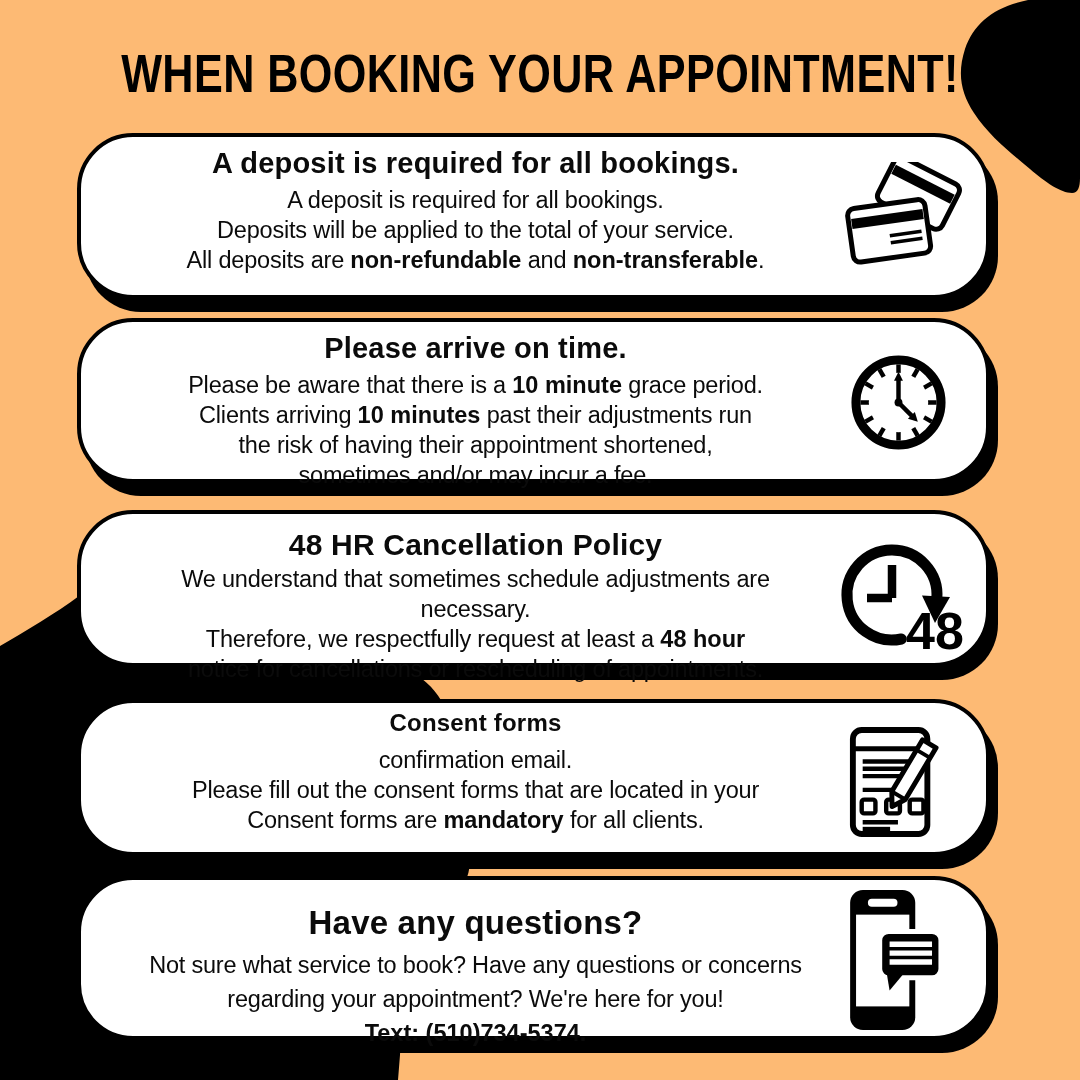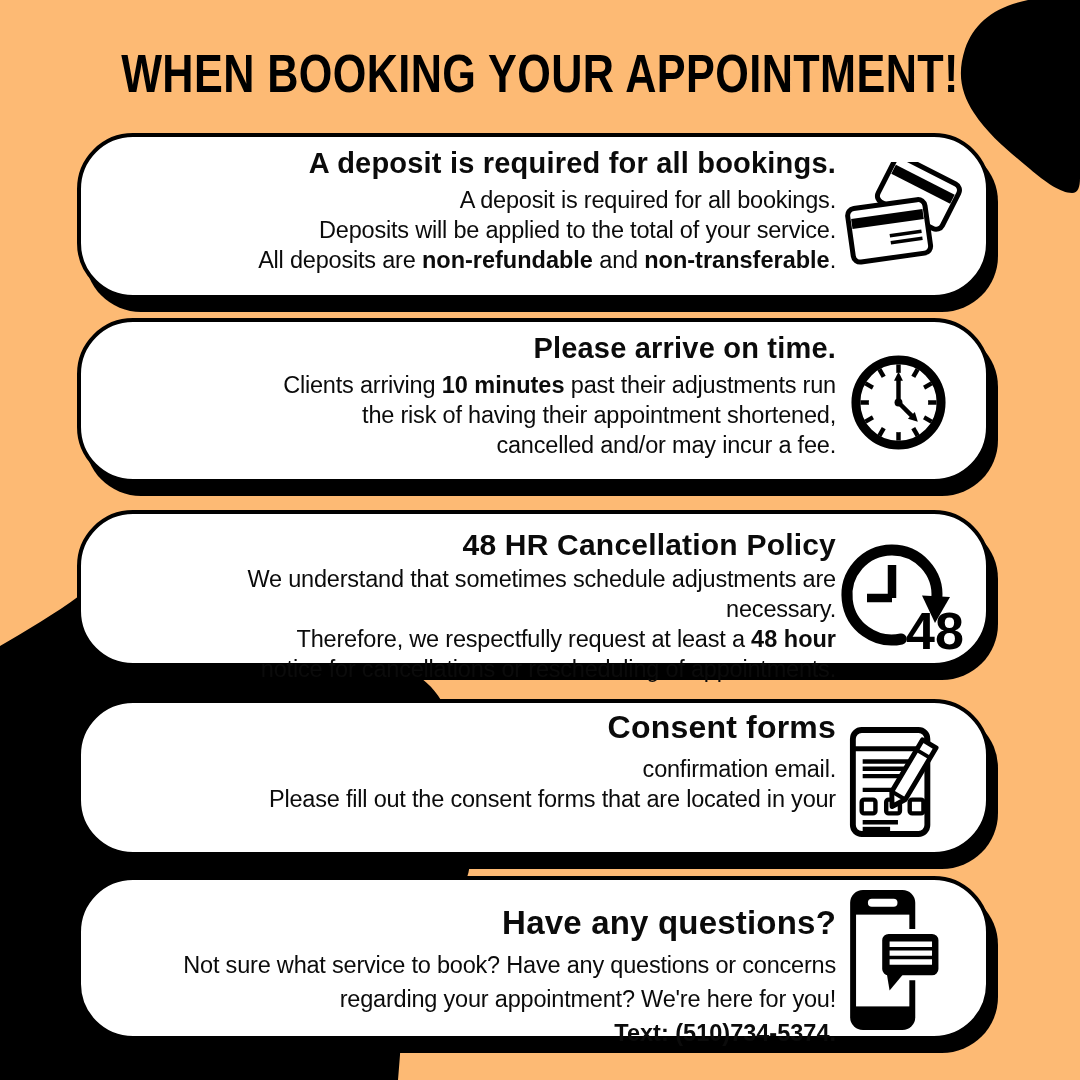--- a/index.html
+++ b/index.html
@@ -13,34 +13,34 @@
     position:absolute; top:42px; left:0; right:0; z-index:2;
     text-align:center; font-size:54px; font-weight:bold; color:#000;
     letter-spacing:0.5px; transform:scaleX(0.8); transform-origin:50% 50%;
     white-space:nowrap;
   }
   .card {
     position:absolute; left:77px; width:913px; box-sizing:border-box;
     background:#ffffff; border:4.5px solid #000; border-radius:56px;
     box-shadow:8px 13px 0 #000; z-index:2;
   }
-  .card-inner { padding:10px 150px 0 34px; text-align:right; }
+  .card-inner { padding:10px 150px 0 34px; text-align:center; }
   .card-heading { margin:0 0 5px 0; font-size:29px; font-weight:bold; letter-spacing:0.2px; }
   .body-line { font-size:23.5px; line-height:30px; letter-spacing:-0.2px; }
   .body-line b { letter-spacing:0; }
   
   #card-deposit   { top:133px; height:166px; }
   #card-ontime    { top:318px; height:165px; }
   #card-cancel    { top:510px; height:157px; }
   #card-consent   { top:699px; height:157px; }
   #card-questions { top:876px; height:164px; }
   #card-cancel  .card-inner { padding-top:14px; }
   #card-cancel  .card-heading { margin-bottom:2px; font-size:30px; }
   #card-consent .card-inner { padding-top:6px; }
-  #card-consent .card-heading { font-size:32px; margin-bottom:8px; }
+  #card-consent .card-heading { font-size:24px; margin-bottom:8px; }
   #card-questions .card-inner { padding-top:24px; }
   #card-questions .card-heading { font-size:33px; margin-bottom:6px; }
   #card-questions .body-line { line-height:34px; }
   .icon-wrap { position:absolute; }
   #icon-cards  { left:761px; top:25px;  width:120px; height:114px; }
   #icon-clock  { left:766px; top:29px;  width:103px; height:103px; }
   #icon-48     { left:751px; top:23px;  width:137px; height:120px; }
   #icon-form   { left:766px; top:21px;  width:98px;  height:116px; }
   #icon-phone  { left:759px; top:8px;   width:114px; height:148px; }
   svg { display:block; }
@@ -79,23 +79,24 @@
           <line x1="47" y1="81" x2="79" y2="81" stroke="#000" stroke-width="3.5"></line>
         </g>
       </svg>
     </div>
   </div>
 
   <div class="card" id="card-ontime">
     <div class="card-inner">
       <h2 class="card-heading">Please arrive on time.</h2>
       <div>
+          <div class="body-line"><span>Please be aware that there is a </span><b>10 minute</b><span> grace period.</span></div>
           <div class="body-line"><span>Clients arriving </span><b>10 minutes</b><span> past their adjustments run</span></div>
           <div class="body-line"><span>the risk of having their appointment shortened,</span></div>
-          <div class="body-line"><span>cancelled and/or may incur a fee.</span></div>
+          <div class="body-line"><span>sometimes and/or may incur a fee.</span></div>
         </div>
     </div>
     <div class="icon-wrap" id="icon-clock">
       <svg viewBox="0 0 104 104" width="100%" height="100%">
         <circle cx="52" cy="52" r="43" fill="#fff" stroke="#000" stroke-width="9"></circle>
         <g stroke="#000" stroke-width="4.5">
           <line x1="52" y1="13.5" x2="52" y2="90.5"></line>
           <line x1="52" y1="13.5" x2="52" y2="90.5" transform="rotate(30 52 52)"></line>
           <line x1="52" y1="13.5" x2="52" y2="90.5" transform="rotate(60 52 52)"></line>
           <line x1="52" y1="13.5" x2="52" y2="90.5" transform="rotate(90 52 52)"></line>
@@ -132,20 +133,21 @@
       </svg>
     </div>
   </div>
 
   <div class="card" id="card-consent">
     <div class="card-inner">
       <h2 class="card-heading">Consent forms</h2>
       <div>
           <div class="body-line"><span>confirmation email.</span></div>
           <div class="body-line"><span>Please fill out the consent forms that are located in your</span></div>
+          <div class="body-line"><span>Consent forms are </span><b>mandatory</b><span> for all clients.</span></div>
         </div>
     </div>
     <div class="icon-wrap" id="icon-form">
       <svg viewBox="0 0 100 118" width="100%" height="100%">
         <rect x="6" y="6" width="76" height="106" rx="9" fill="#fff" stroke="#000" stroke-width="6"></rect>
         <line x1="7" y1="25" x2="81" y2="25" stroke="#000" stroke-width="5"></line>
         <g stroke="#000" stroke-width="4.5">
           <line x1="16" y1="38" x2="64" y2="38"></line>
           <line x1="16" y1="45.5" x2="64" y2="45.5"></line>
           <line x1="16" y1="53" x2="64" y2="53"></line>

